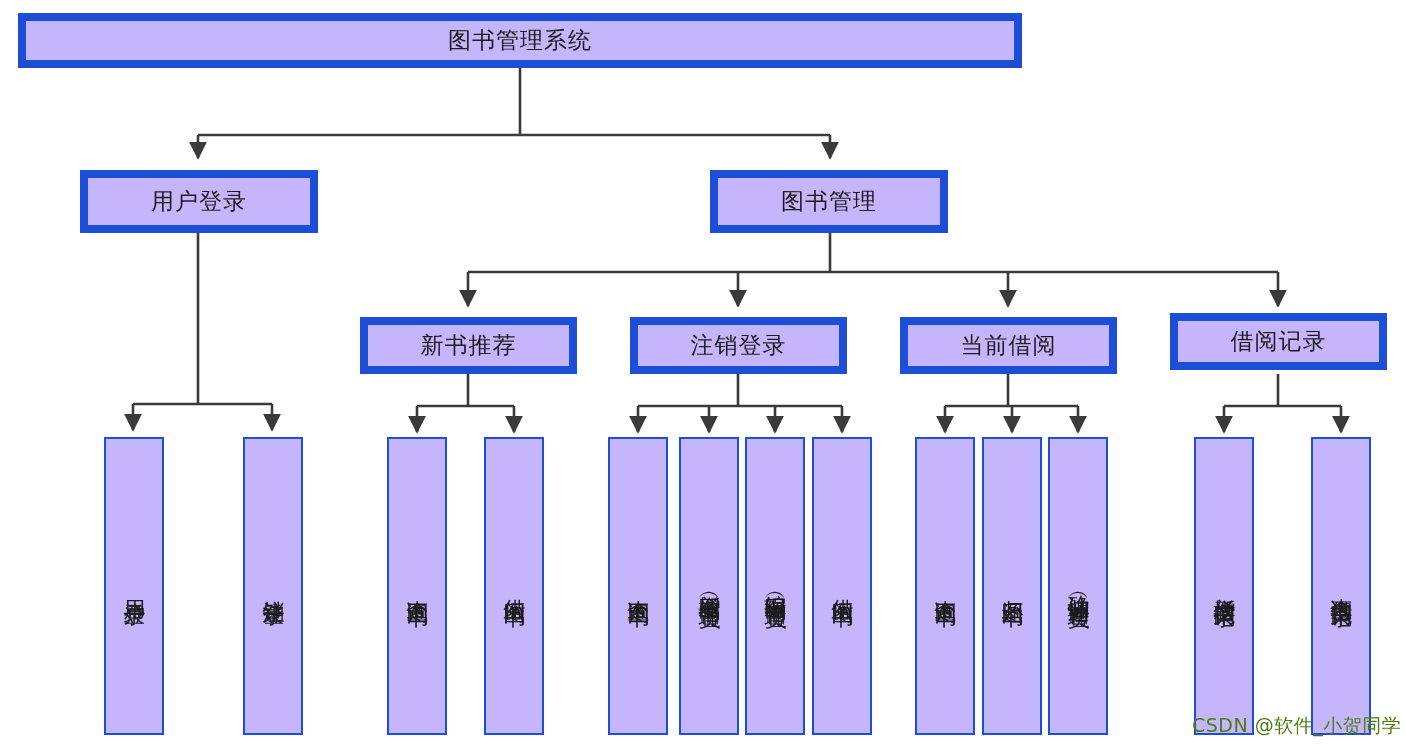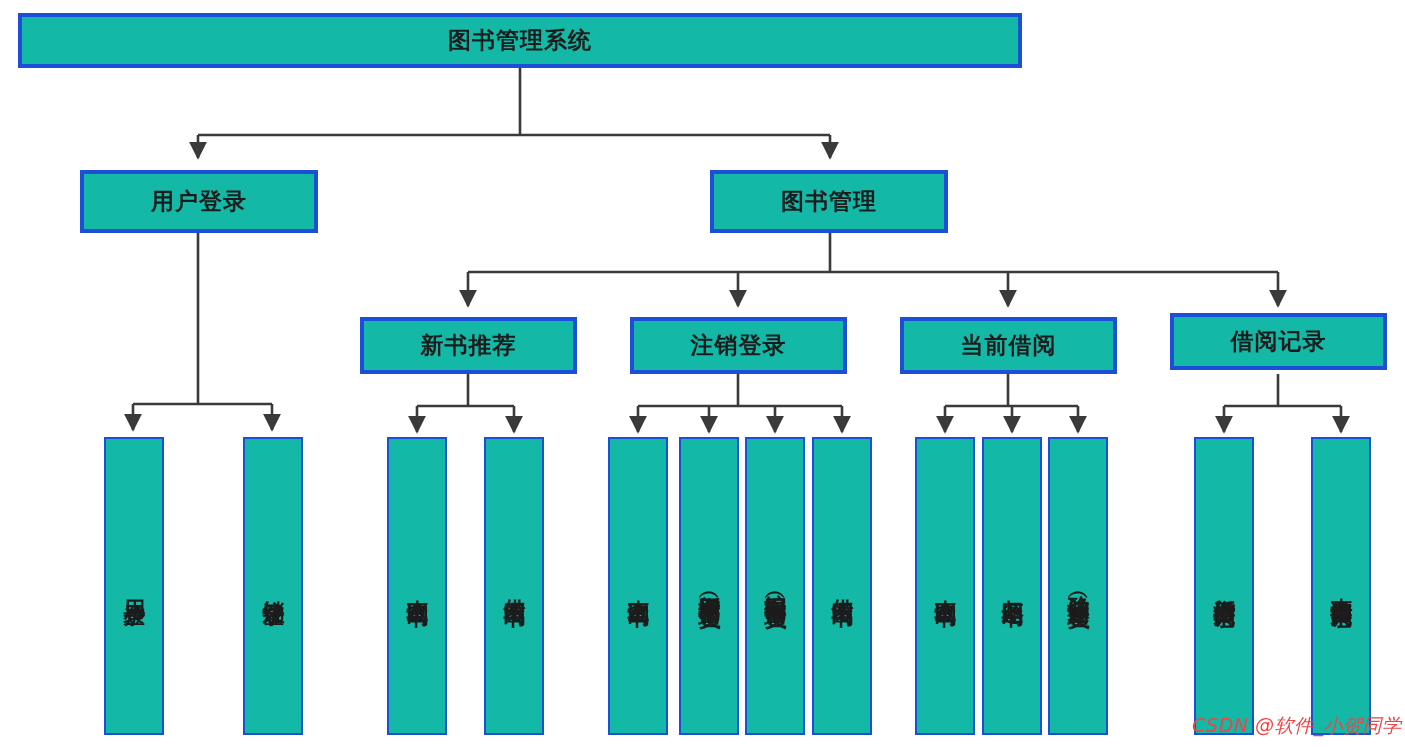--- a/index.html
+++ b/index.html
@@ -22,27 +22,26 @@
     position: absolute;
     left: 0;
     top: 0;
     width: 1405px;
     height: 747px;
     pointer-events: none;
   }
   .node {
     position: absolute;
     box-sizing: border-box;
-    background: #14b8a6;
-    border: 4px solid #1d4ed8;
+    background: #c4b5fd;
+    border: 8px solid #1d4ed8;
     display: flex;
     align-items: center;
     justify-content: center;
     color: #1c1c1c;
-    font-weight: bold;
   }
   .node.horiz {
     font-size: 23px;
     letter-spacing: 1px;
   }
   .node.horiz .label {
     white-space: nowrap;
     line-height: 1.1;
   }
   .node.vert {
@@ -53,24 +52,23 @@
     text-orientation: upright;
     font-size: 22px;
     line-height: 1.22;
     letter-spacing: 2px;
     white-space: nowrap;
     text-align: center;
   }
   .watermark {
     position: absolute;
     font-size: 19px;
-    color: #ef4444;
+    color: #4d7c0f;
     white-space: nowrap;
     letter-spacing: 0.5px;
-    font-style: italic;
   }
 </style>
 </head>
 <body>
 
 <div id="canvas">
 
   <svg id="edges" viewBox="0 0 1405 747">
     <defs>
       <marker id="arrow" viewBox="0 0 10 10" refX="9" refY="5" markerWidth="7" markerHeight="7" orient="auto-start-reverse">

